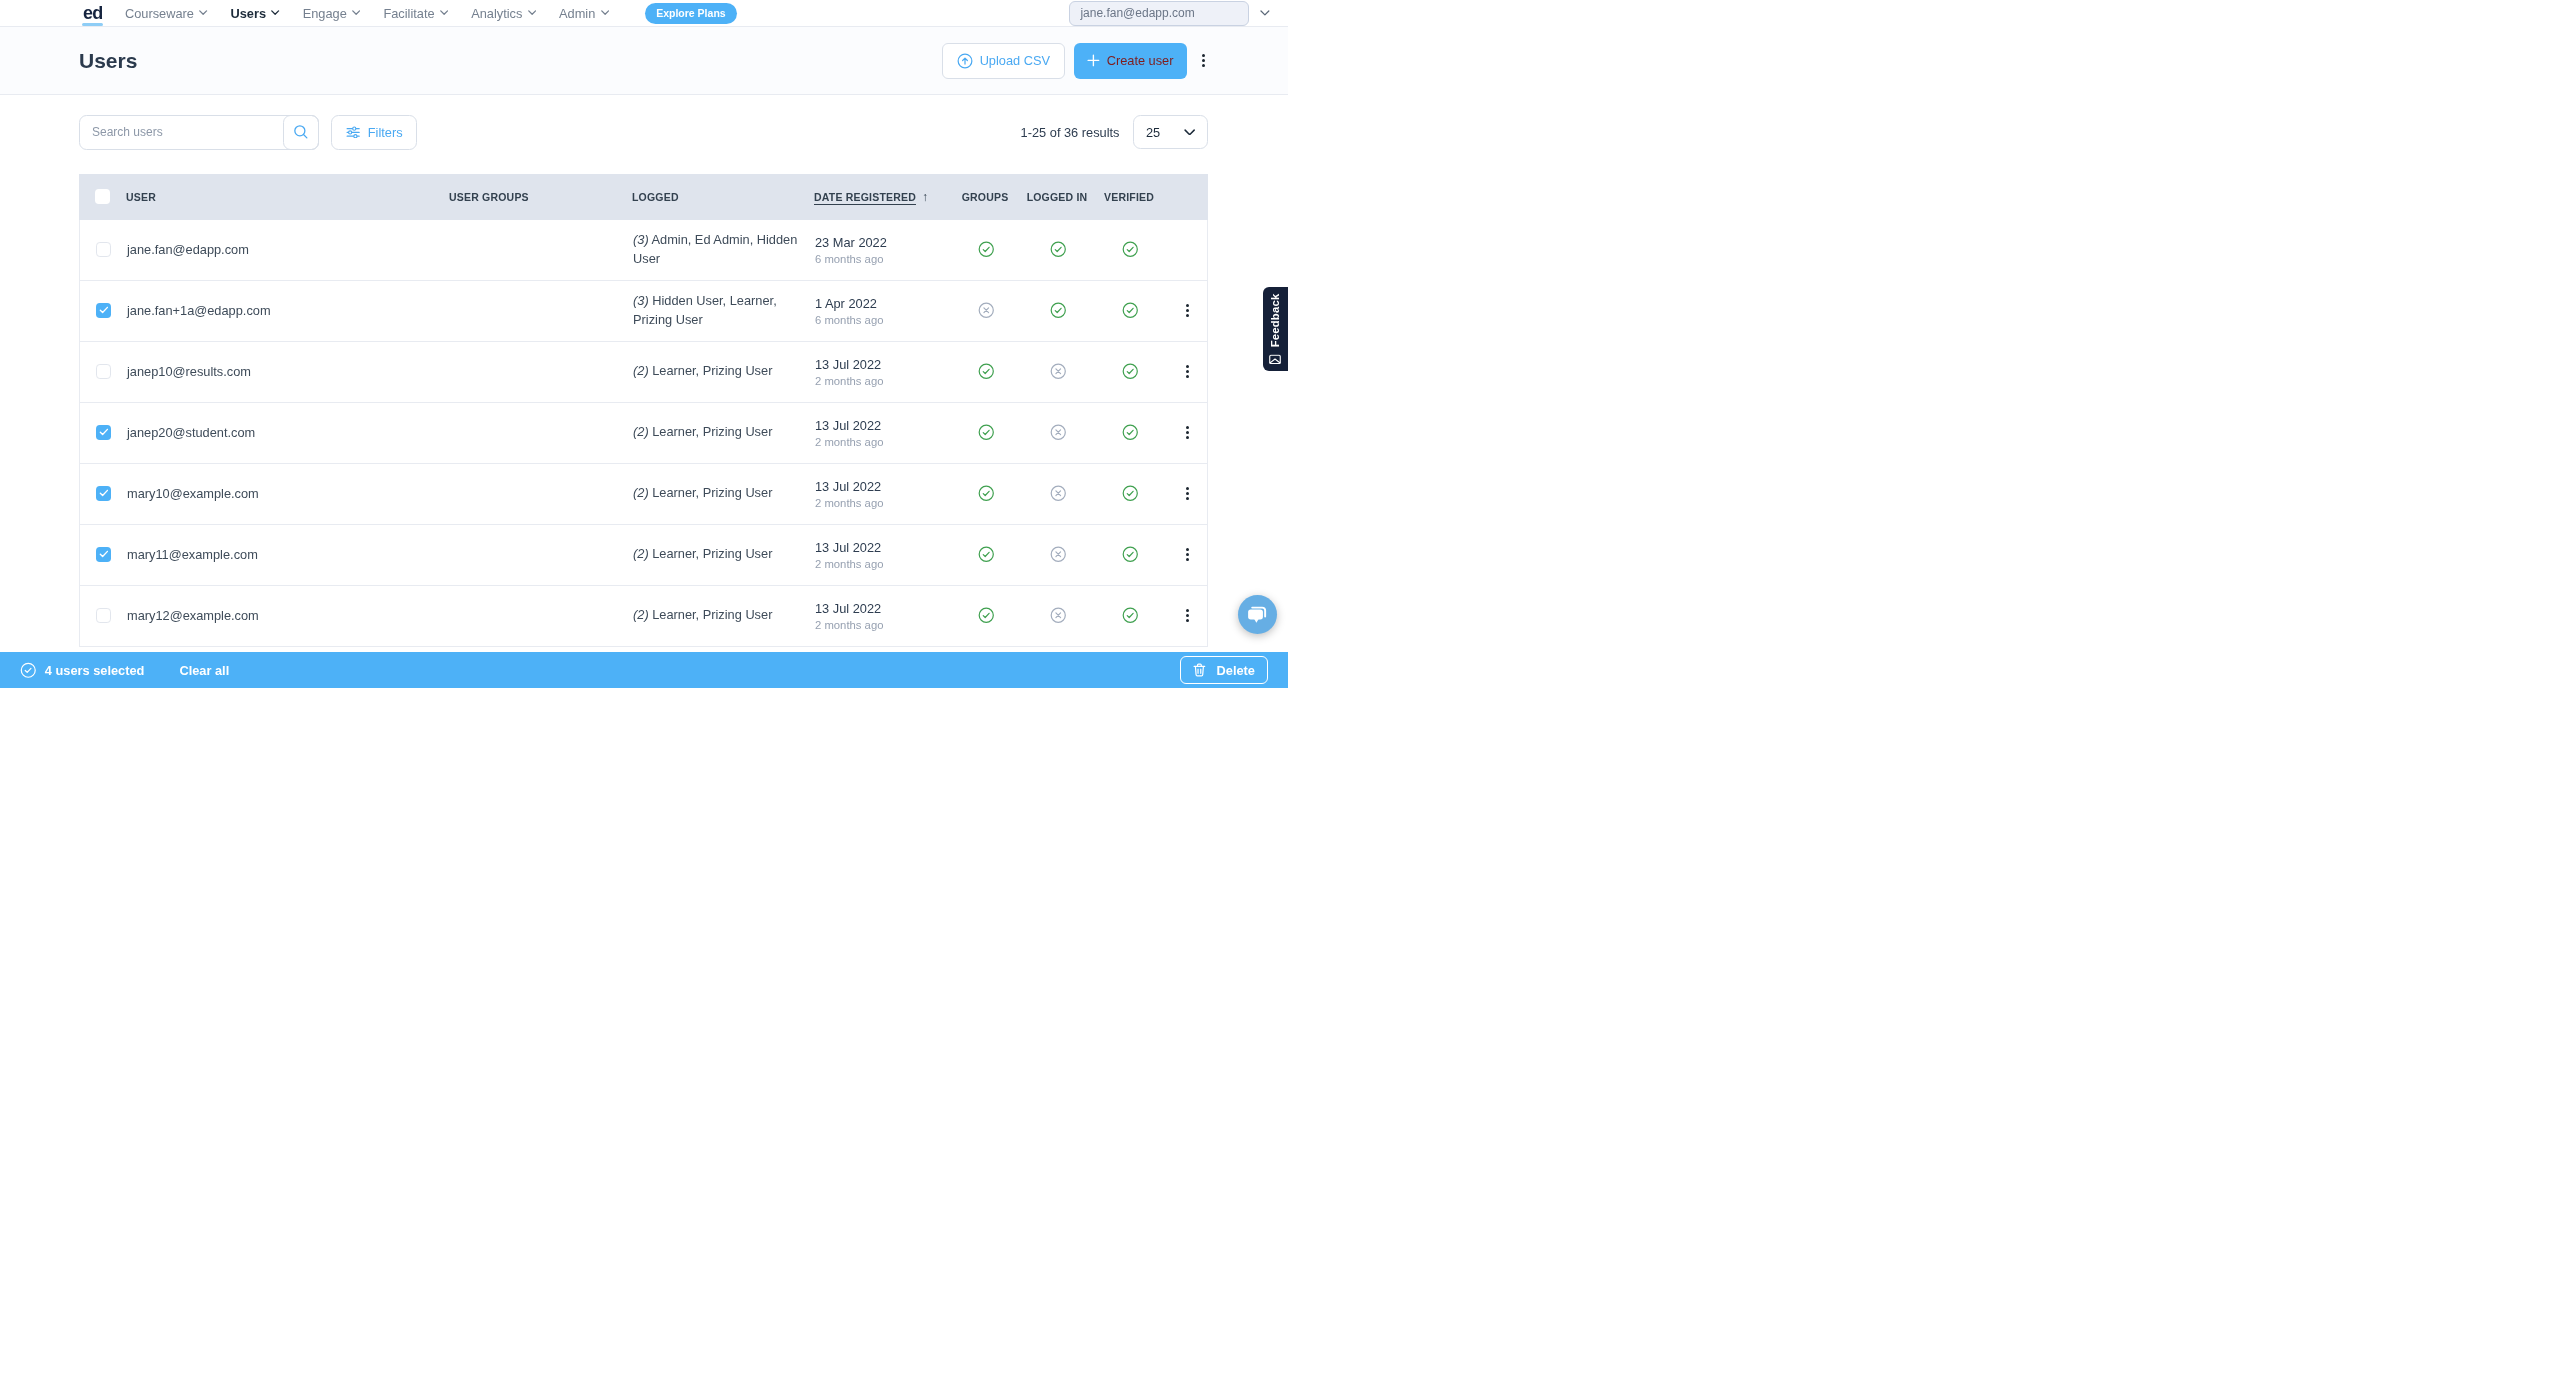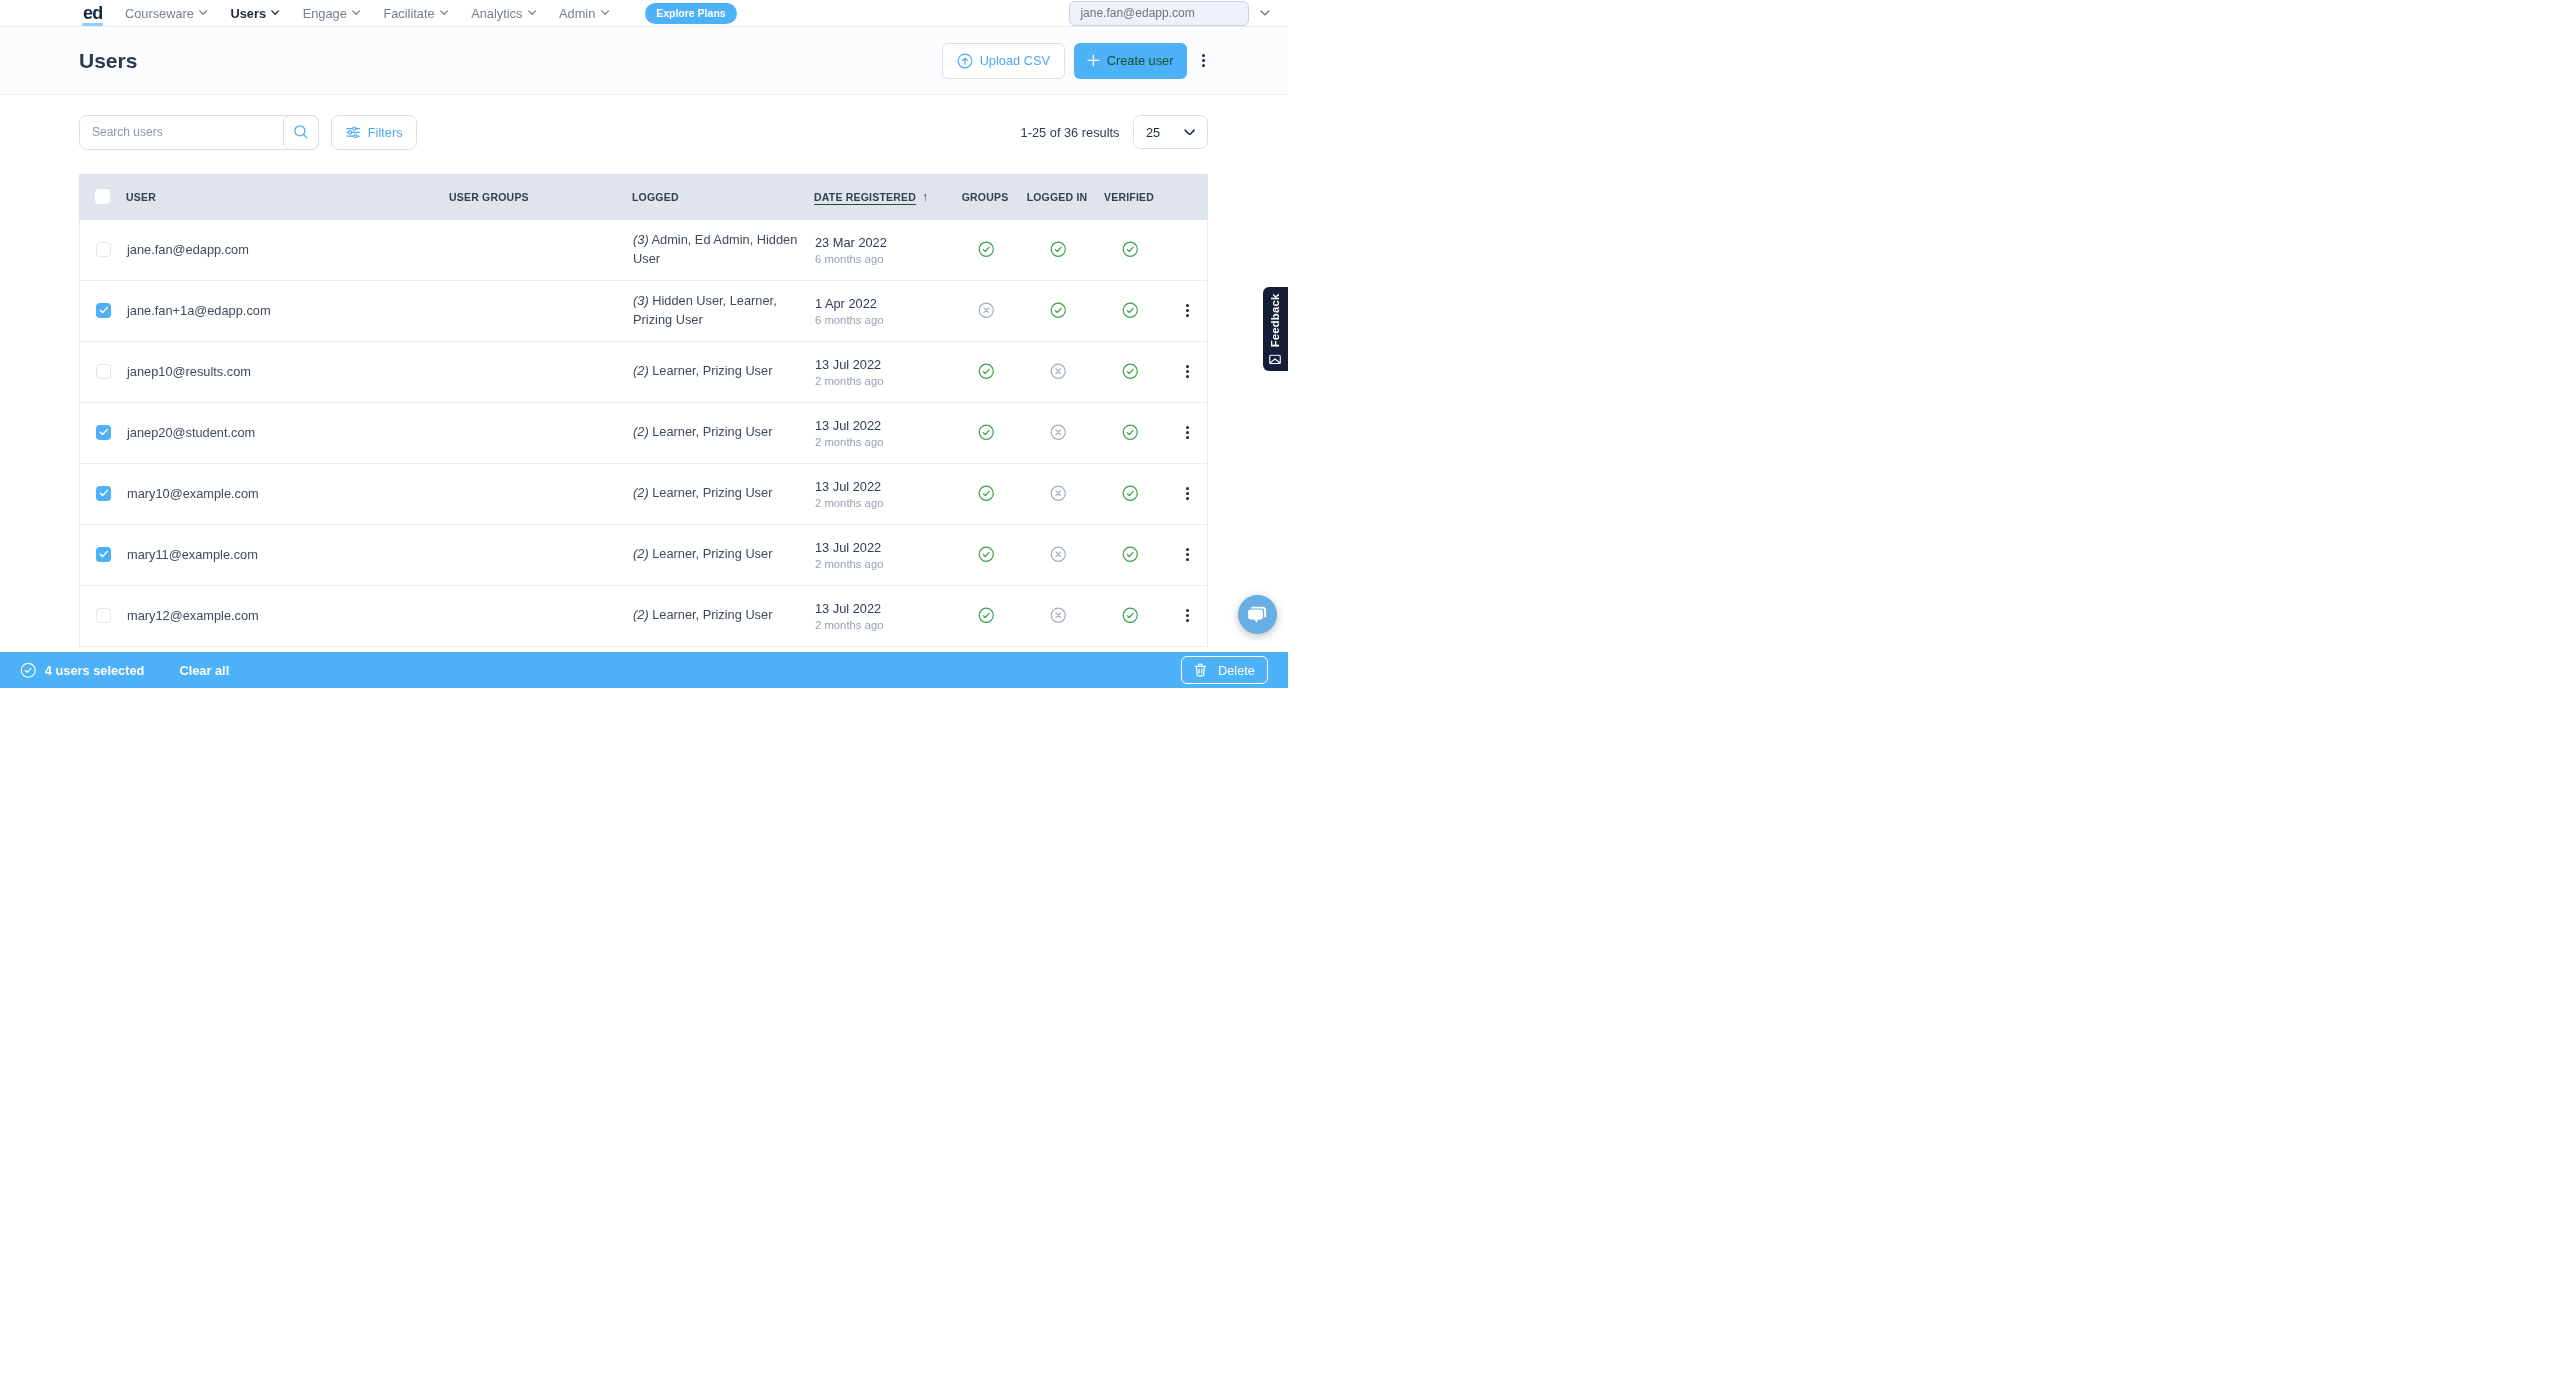--- a/index.html
+++ b/index.html
@@ -49,21 +49,21 @@
     display: flex; align-items: center; padding: 0 77px 0 79px;
   }
   .page-title { font-size: 21px; font-weight: bold; color: var(--dark); }
   .header-actions { margin-left: auto; display: flex; align-items: center; gap: 9px; }
   .btn {
     height: 36px; border-radius: 6px; font-size: 12.8px; display: inline-flex;
     align-items: center; gap: 6.8px; padding: 0 13.5px; cursor: pointer;
     font-family: "Liberation Sans", sans-serif;
   }
   .btn-outline { background: #fff; border: 0.8px solid var(--ctl-border); color: #4aa9f2; }
-  .btn-primary { background: var(--accent); border: none; color: #14532d; }
+  .btn-primary { background: var(--accent); border: none; color: #7f1d1d; }
   .kebab { display: inline-flex; flex-direction: column; gap: 2.3px; align-items: center; padding: 3.8px 6px; cursor: pointer; }
   .kebab i { width: 3px; height: 3px; border-radius: 50%; background: #1c2630; display: block; }
 
   
   .toolbar { display: flex; align-items: center; margin-top: 19.5px; padding: 0 80px 0 79px; }
   .search-wrap { position: relative; width: 240px; height: 35px; }
   .search-input {
     width: 100%; height: 100%; border: 0.8px solid var(--ctl-border); border-radius: 7.5px;
     font-size: 12px; color: #33404e; padding: 0 44px 0 12px; outline: none;
     font-family: "Liberation Sans", sans-serif;
@@ -127,20 +127,21 @@
     padding: 0 20px; color: #fff; z-index: 20;
   }
   .sel-icon { display: inline-flex; margin-right: 8.3px; }
   .sel-text { font-weight: bold; font-size: 12.8px; }
   .clear-btn { font-weight: bold; font-size: 12.8px; margin-left: 35px; cursor: pointer; }
   .delete-btn {
     margin-left: auto; height: 28px; border: 1.5px solid #fff; border-radius: 6px;
     background: transparent; color: #fff; font-size: 12.8px; display: inline-flex;
     align-items: center; gap: 11px; padding: 6px 12px; cursor: pointer;
     font-family: "Liberation Sans", sans-serif;
+    font-weight: bold;
   }
 
   
   .feedback-tab {
     position: absolute; right: 0; top: 287px; width: 25.5px; height: 84px;
     background: var(--navy); border-radius: 6px 0 0 6px; z-index: 15;
     display: flex; align-items: center; justify-content: center; cursor: pointer;
   }
   .feedback-inner {
     writing-mode: vertical-rl; transform: rotate(180deg);

